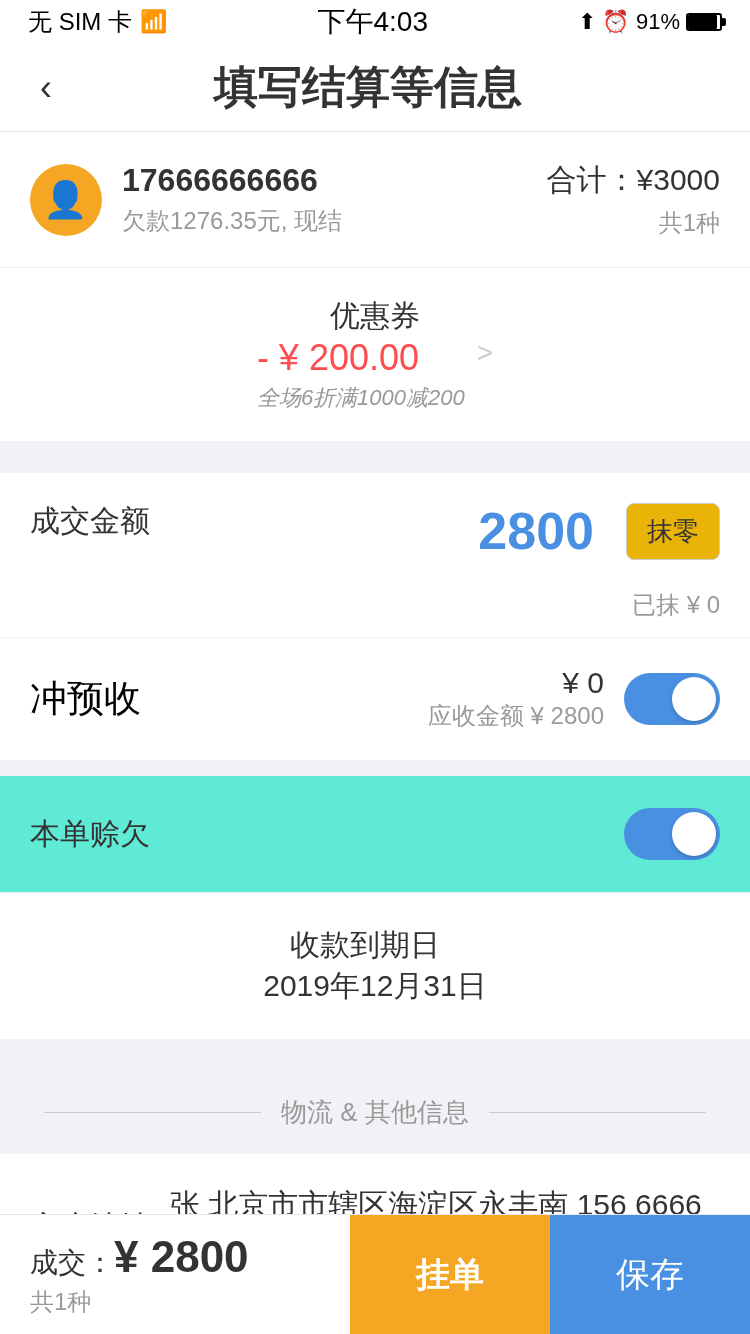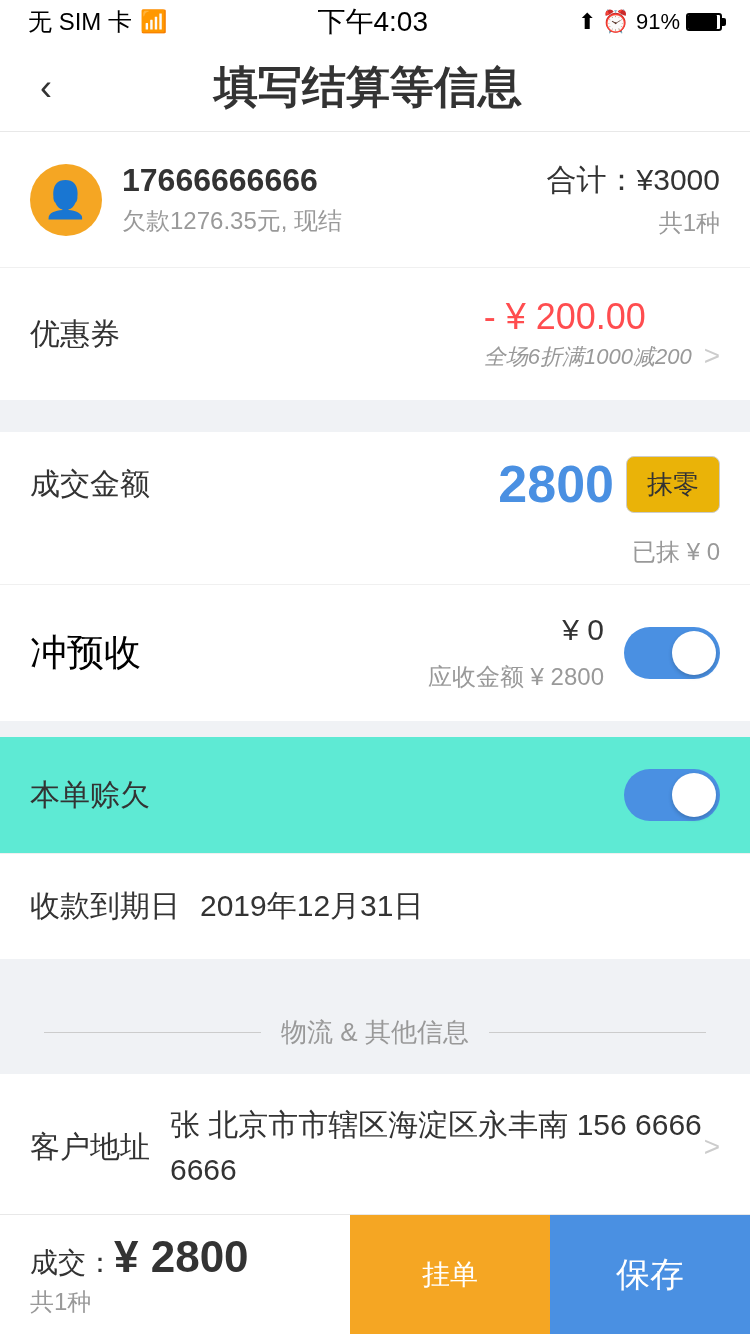--- a/index.html
+++ b/index.html
@@ -100,44 +100,45 @@
     .customer-total { text-align: right; }
     .total-amount { font-size: 30px; color: #333; }
     .total-count { font-size: 24px; color: #999; margin-top: 6px; }
 
     
     .coupon-row {
       display: flex;
       align-items: center;
       padding: 28px 30px;
       justify-content: space-between;
+      flex-direction: column;
     }
     .coupon-label { font-size: 30px; color: #333; }
-    .coupon-right { display: flex; align-items: flex-end; gap: 12px; }
+    .coupon-right { display: flex; align-items: flex-start; gap: 12px; }
     .coupon-discount { font-size: 36px; color: #ff4d4f; font-weight: 500; }
     .coupon-desc { font-size: 22px; color: #999; margin-top: 4px; text-align: right; font-style: italic; }
     .chevron-icon { font-size: 28px; color: #ccc; }
 
     
     .section-divider {
       width: 750px;
       height: 16px;
       background: #f0f2f5;
     }
 
     
     .amount-section { background: #fff; margin-bottom: 0; }
     .amount-row {
       display: flex;
-      align-items: center;
-      padding: 22px 30px;
+      align-items: flex-start;
+      padding: 28px 30px;
       justify-content: space-between;
     }
     .amount-label { font-size: 30px; color: #333; }
-    .amount-right { display: flex; align-items: center; gap: 12px; }
+    .amount-right { display: flex; align-items: center; gap: 32px; }
     .amount-value { font-size: 52px; color: #4a90e2; font-weight: 600; }
     .round-btn {
       border: 1px solid #ccc;
       border-radius: 8px;
       padding: 10px 20px;
       font-size: 26px;
       color: #333;
       background: #eab308;
       cursor: pointer;
     }
@@ -148,21 +149,21 @@
       display: flex;
       align-items: center;
       padding: 28px 30px;
       justify-content: space-between;
       border-top: 1px solid #f0f0f0;
     }
     .precharge-label { font-size: 37px; color: #000000; }
     .precharge-right { display: flex; align-items: center; gap: 20px; }
     .precharge-val-block { text-align: right; }
     .precharge-amount { font-size: 30px; color: #333; }
-    .precharge-receivable { font-size: 24px; color: #999; margin-top: 14px; }
+    .precharge-receivable { font-size: 24px; color: #999; margin-top: 0; }
 
     
     .toggle {
       width: 96px; height: 52px;
       background: #4a90e2;
       border-radius: 26px;
       position: relative;
       cursor: pointer;
       flex-shrink: 0;
     }
@@ -186,20 +187,21 @@
     }
     .arrears-label { font-size: 30px; color: #333; }
 
     
     .duedate-row {
       display: flex;
       align-items: center;
       padding: 32px 30px;
       background: #fff;
       border-top: 1px solid #f0f0f0;
+      flex-direction: column;
     }
     .duedate-label { font-size: 30px; color: #333; margin-right: 20px; }
     .duedate-value { font-size: 30px; color: #333; }
 
     
     .logistics-header {
       display: flex;
       align-items: center;
       padding: 24px 44px;
       background: #f0f2f5;
@@ -247,23 +249,23 @@
       flex: 1;
       padding: 0 30px;
     }
     .bottom-deal-amount { font-size: 44px; font-weight: 700; color: #333; }
     .bottom-count { font-size: 24px; color: #999; margin-top: 4px; }
     .btn-hang {
       width: 200px;
       height: 120px;
       background: #f5a623;
       display: flex; align-items: center; justify-content: center;
-      font-size: 28px;
+      font-size: 34px;
       color: #fff;
-      font-weight: 400;
+      font-weight: 700;
       cursor: pointer;
     }
     .btn-save {
       width: 200px;
       height: 120px;
       background: #4a90e2;
       display: flex; align-items: center; justify-content: center;
       font-size: 34px;
       color: #fff;
       font-weight: 400;

